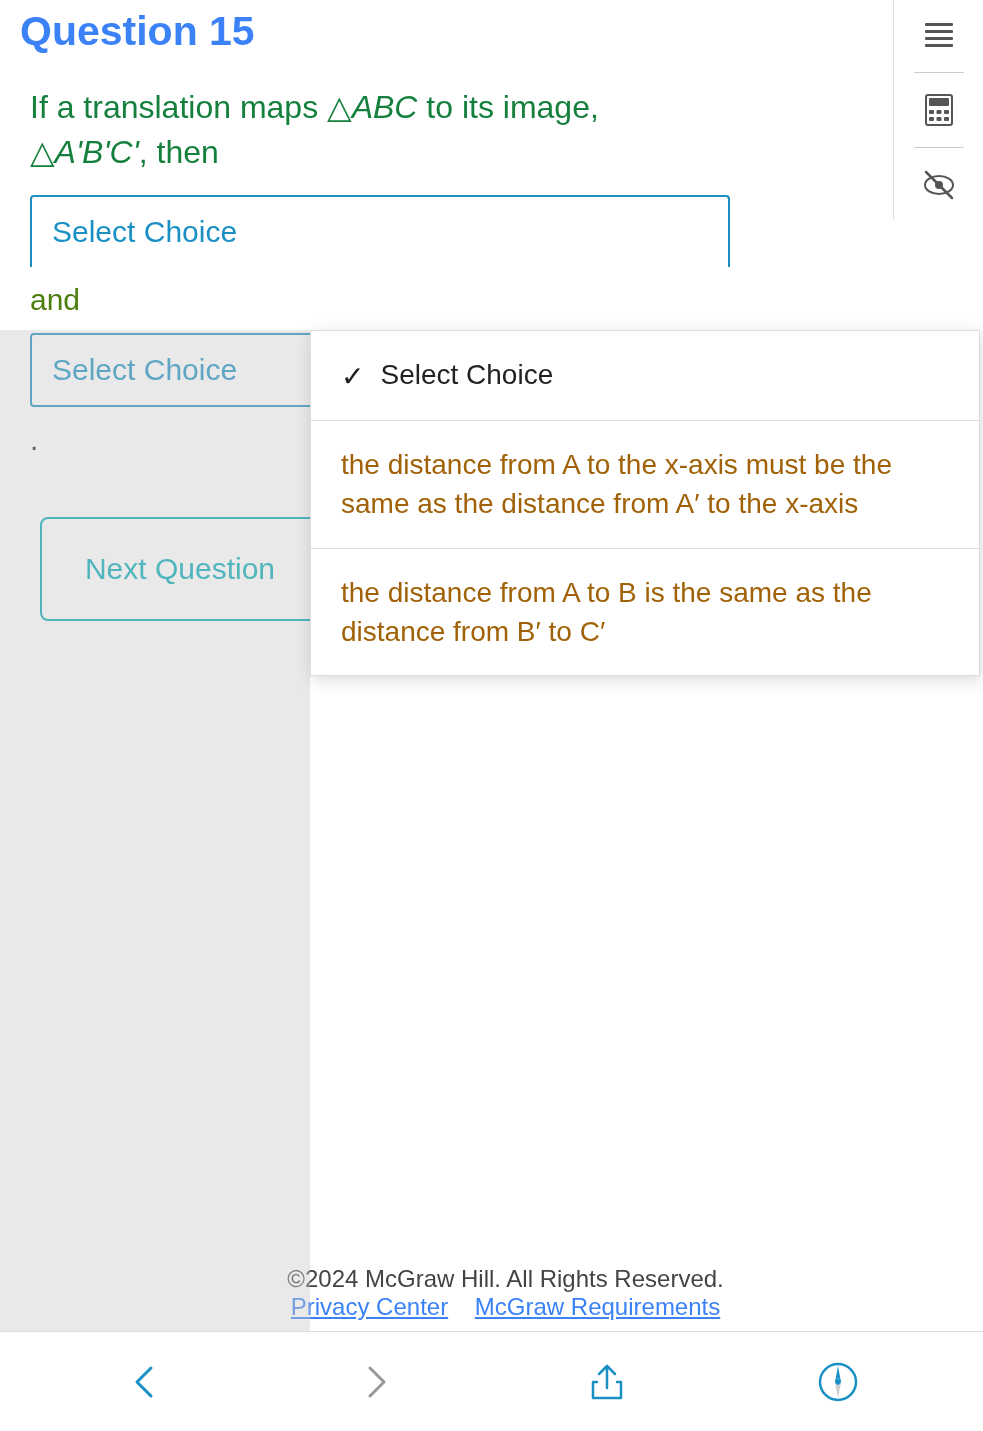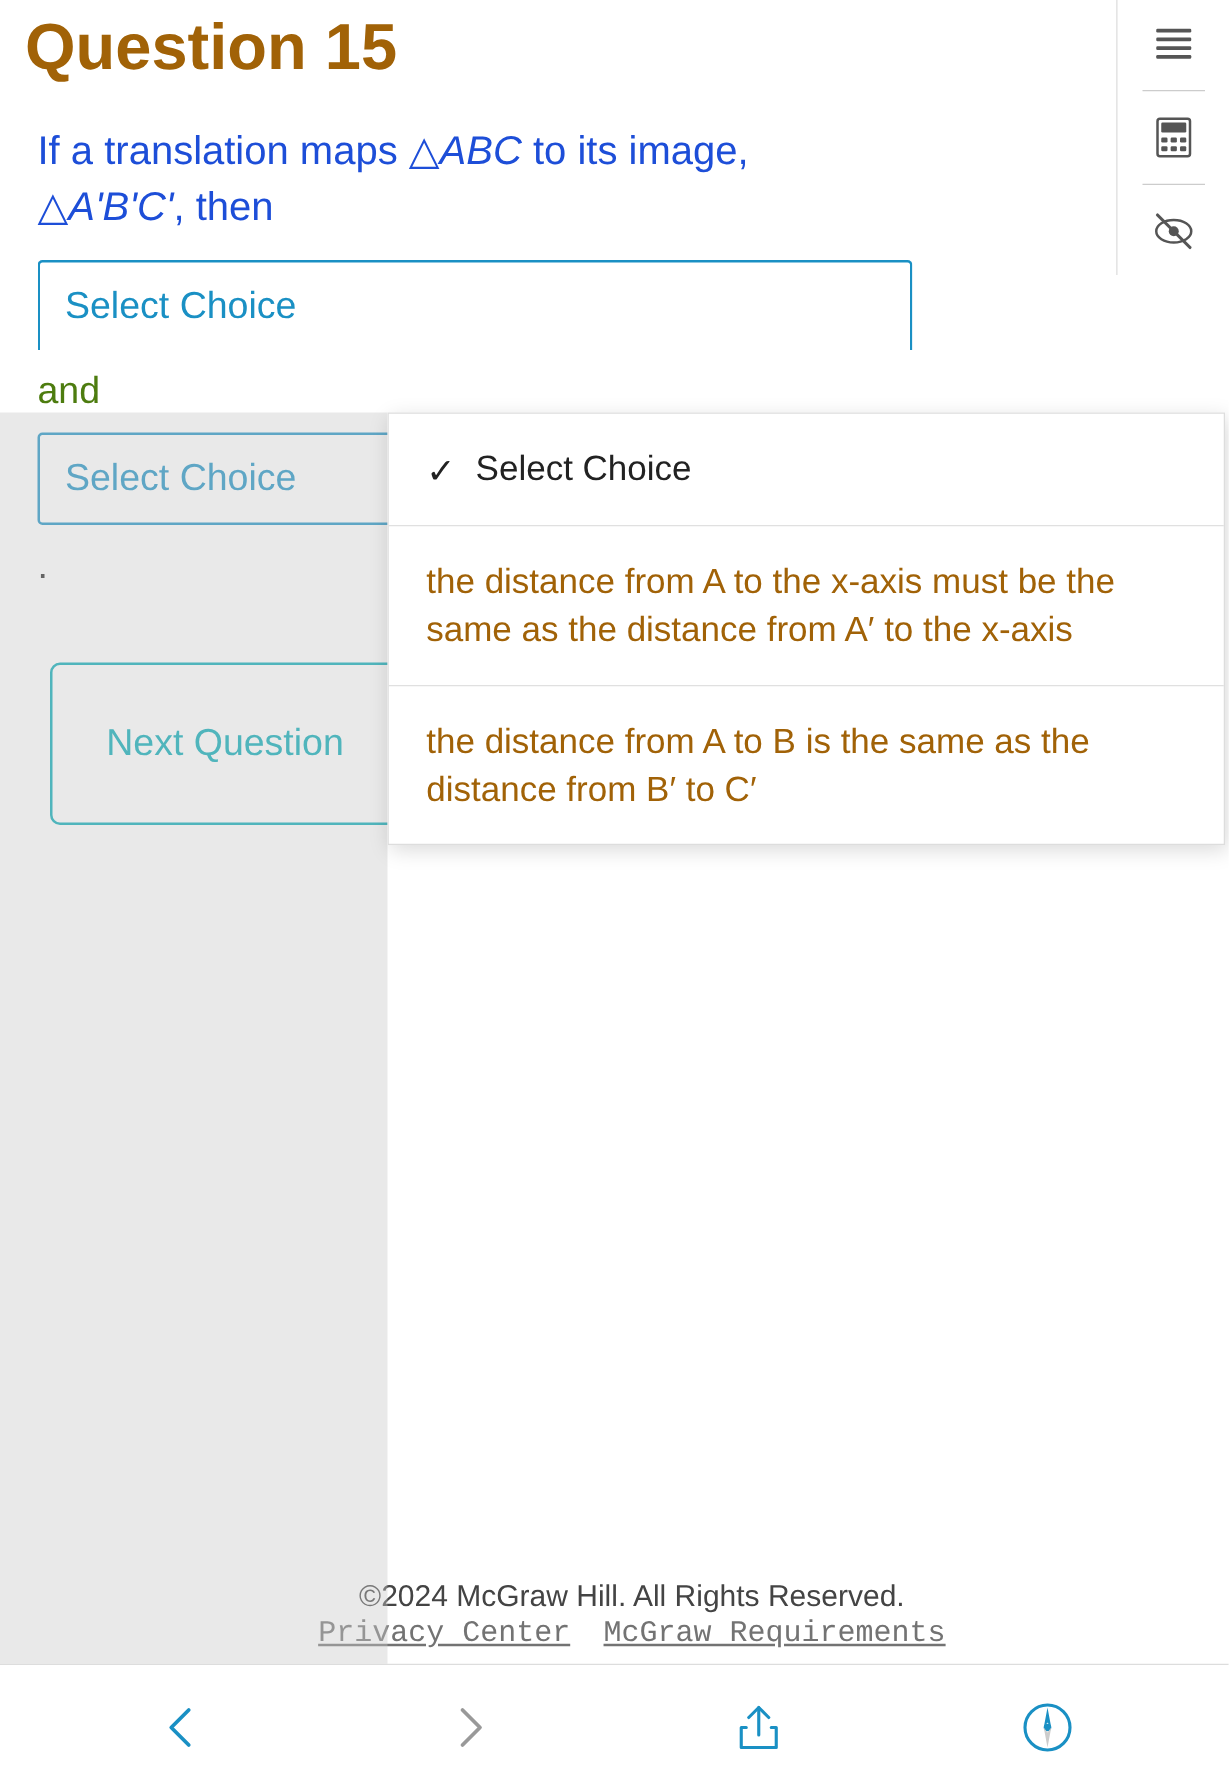--- a/index.html
+++ b/index.html
@@ -16,23 +16,23 @@
     .question-header {
       background: #fff;
       padding: 0 20px;
       padding-top: 8px;
       display: flex;
       align-items: center;
       justify-content: space-between;
     }
 
     .question-title {
-      font-size: 52px;
+      font-size: 41px;
       font-weight: 700;
-      color: #a16207;
+      color: #3b82f6;
     }
 
     
     .sidebar-icons {
       position: absolute;
       right: 0;
       top: 0;
       width: 90px;
       background: #fff;
       border-left: 1px solid #ddd;
@@ -66,21 +66,21 @@
     }
 
     
     .main-content {
       padding: 30px 20px 20px 30px;
       max-width: 730px;
     }
 
     .question-text {
       font-size: 32px;
-      color: #1d4ed8;
+      color: #15803d;
       line-height: 1.4;
       margin-bottom: 20px;
     }
 
     .question-text .italic-text {
       font-style: italic;
     }
 
     
     .select-choice-btn {
@@ -170,21 +170,21 @@
       margin-top: 2px;
     }
 
     .dropdown-item-text {
       flex: 1;
     }
 
     
     .next-question-btn {
       width: 280px;
-      height: 130px;
+      height: 104px;
       border: 2.5px solid #00a8b5;
       border-radius: 8px;
       background: #fff;
       color: #00a8b5;
       font-size: 30px;
       font-weight: 500;
       cursor: pointer;
       line-height: 1.3;
       margin-top: 20px;
       margin-left: 10px;
@@ -196,24 +196,23 @@
       bottom: 110px;
       left: 0;
       right: 0;
       text-align: center;
       font-size: 24px;
       color: #444;
       padding-left: 28px;
     }
 
     .footer a {
-      color: #737373;
+      color: #3b82f6;
       text-decoration: underline;
       margin: 0 10px;
-      font-family: Liberation Mono, monospace;
     }
 
     
     .bottom-nav {
       position: absolute;
       bottom: 0;
       left: 0;
       right: 0;
       height: 100px;
       background: #fff;

